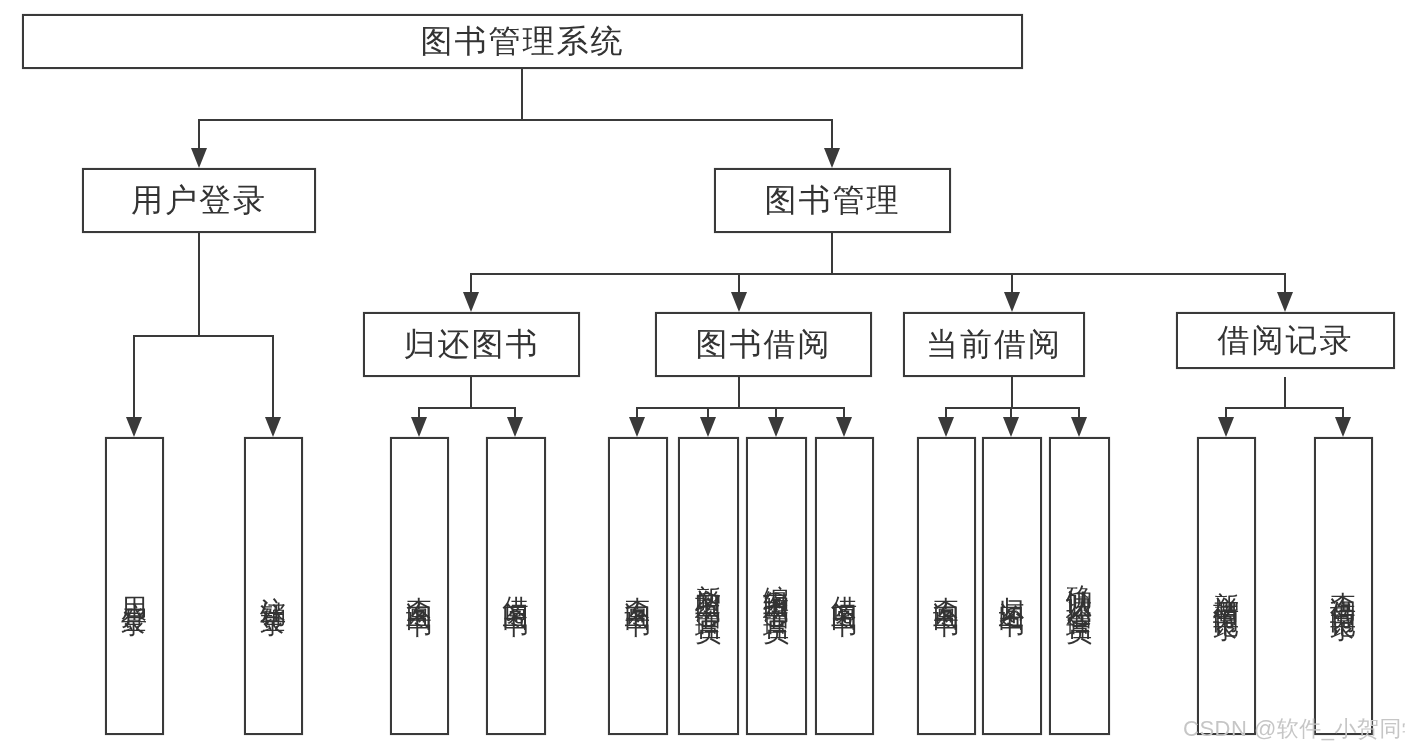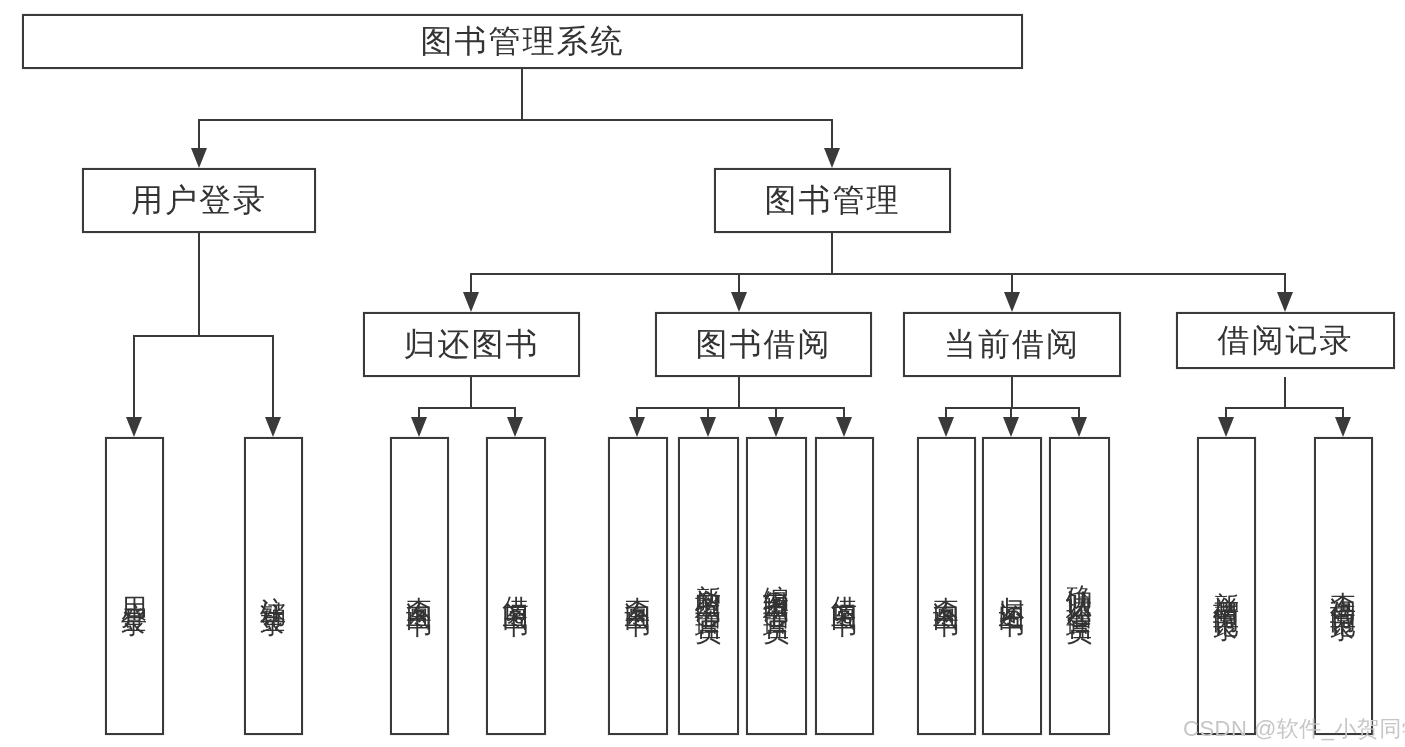--- a/index.html
+++ b/index.html
@@ -108,21 +108,21 @@
   <div class="box h-box" style="left:714px; top:168px; width:237px; height:65px;">
     <span>图书管理</span>
   </div>
 
   <div class="box h-box" style="left:363px; top:312px; width:217px; height:65px;">
     <span>归还图书</span>
   </div>
   <div class="box h-box" style="left:655px; top:312px; width:217px; height:65px;">
     <span>图书借阅</span>
   </div>
-  <div class="box h-box" style="left:903px; top:312px; width:218px; height:65px;">
+  <div class="box h-box" style="left:903px; top:312px; width:182px; height:65px;">
     <span>当前借阅</span>
   </div>
   <div class="box h-box" style="left:1176px; top:312px; width:219px; height:57px;">
     <span>借阅记录</span>
   </div>
 
   <div class="box v-box" style="left:105px; top:437px; width:59px; height:298px;">
     <span>用户登录</span>
   </div>
   <div class="box v-box" style="left:244px; top:437px; width:59px; height:298px;">

